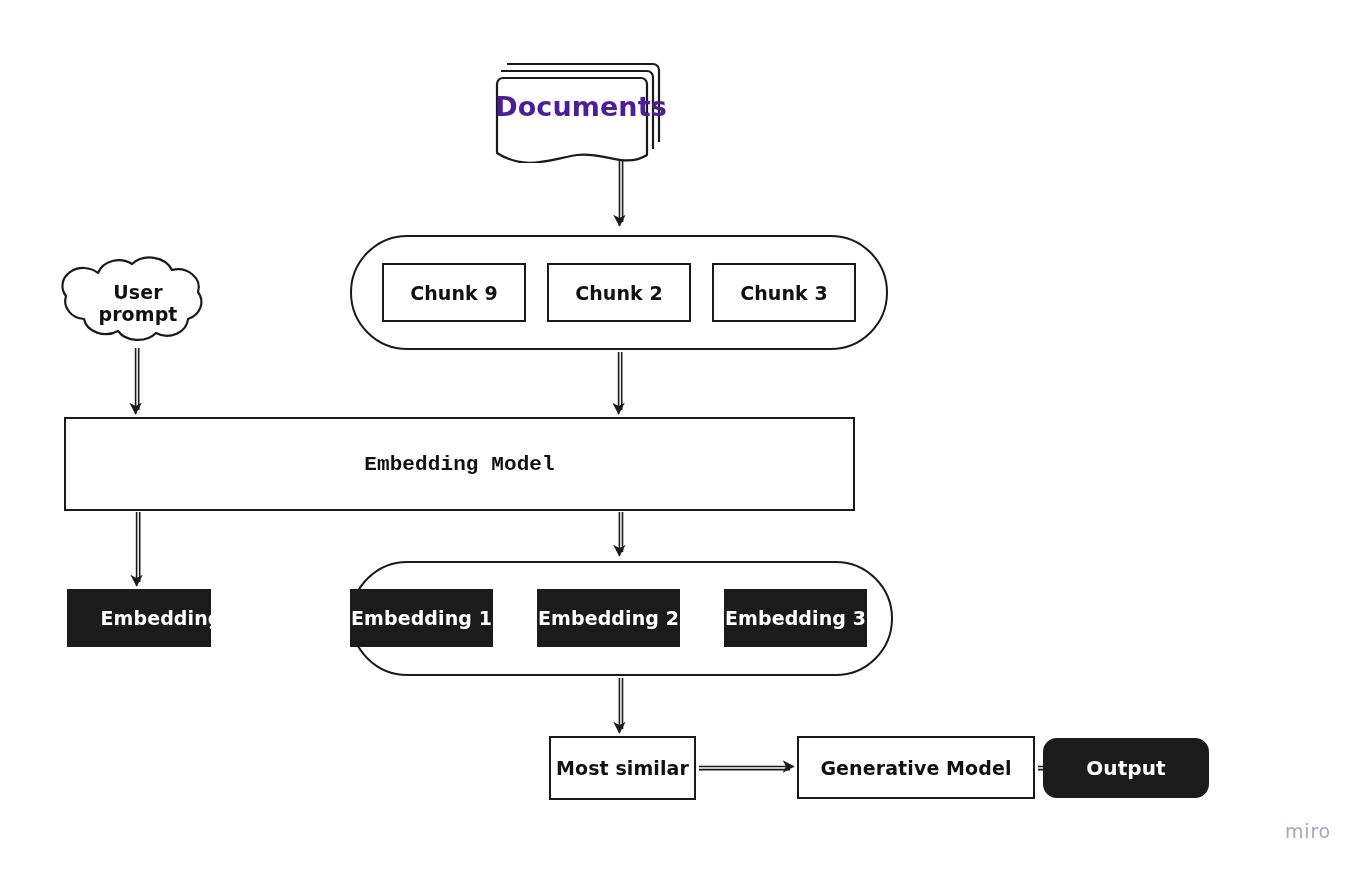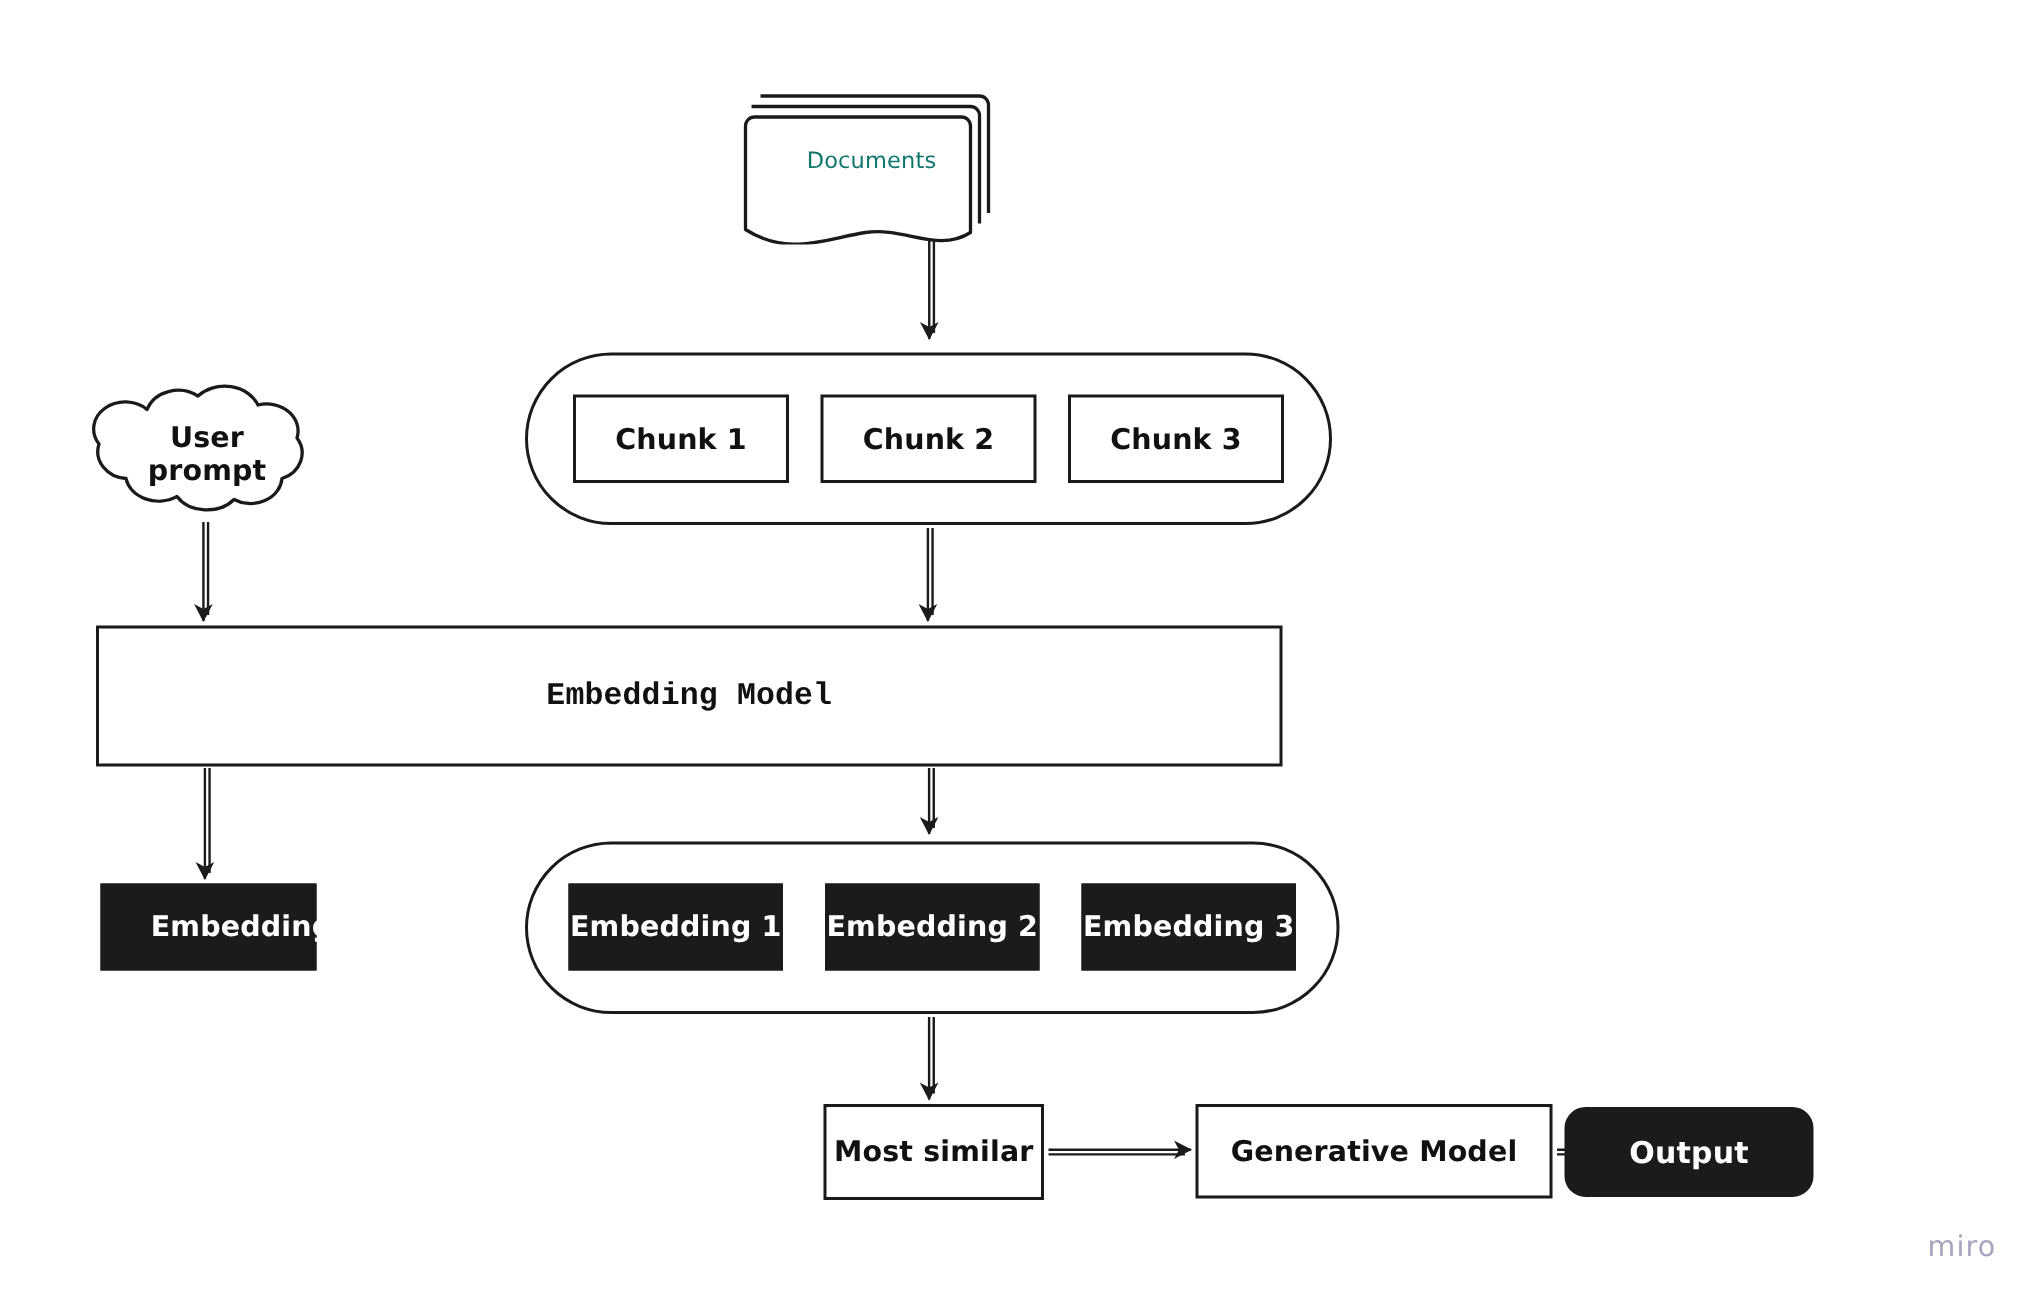--- a/index.html
+++ b/index.html
@@ -50,23 +50,23 @@
   #documents-node {
     left: 495px;
     top: 58px;
     width: 172px;
     height: 105px;
   }
   #documents-node svg { position: absolute; left: 0; top: 0; }
   #documents-label {
     position: relative;
     z-index: 2;
-    font-size: 15px;
-    font-weight: normal;
-    color: #0f766e;
+    font-size: 27px;
+    font-weight: bold;
+    color: #4c1d95;
     margin-top: -8px;
   }
 
   
   #cloud-node {
     left: 52px;
     top: 249px;
     width: 172px;
     height: 108px;
   }
@@ -131,22 +131,22 @@
     width: 543px;
     height: 115px;
   }
   #embeddings-row {
     position: absolute;
     left: 350px;
     top: 589px;
     width: 543px;
     height: 59px;
     display: flex;
-    justify-content: center;
-    gap: 28px;
+    justify-content: flex-start;
+    gap: 44px;
   }
   .embedding-box {
     width: 143px;
     height: 58px;
     font-size: 19px;
     white-space: nowrap;
     overflow: visible;
   }
 
   
@@ -251,21 +251,21 @@
              a20,18 0 0 1 -10,27 a21,18 0 0 1 -32,14 a23,18 0 0 1 -38,-2
              a22,18 0 0 1 -34,-12 a20,18 0 0 1 -18,-23 a21,18 0 0 1 32,-23 Z" fill="#ffffff" stroke="#1a1a1a" stroke-width="2.2" stroke-linejoin="round"></path>
   </svg>
   <span id="cloud-label">User
 prompt</span>
 </div>
 
 <div class="node pill" id="chunks-pill"></div>
 <div id="chunks-row">
   <div class="node box-white chunk-box" style="position:relative;left:auto;top:auto;">
-    <span>Chunk 1</span>
+    <span>Chunk 9</span>
   </div>
   <div class="node box-white chunk-box" style="position:relative;left:auto;top:auto;">
     <span>Chunk 2</span>
   </div>
   <div class="node box-white chunk-box" style="position:relative;left:auto;top:auto;">
     <span>Chunk 3</span>
   </div>
 </div>
 
 <div class="node box-white" id="embedding-model">

